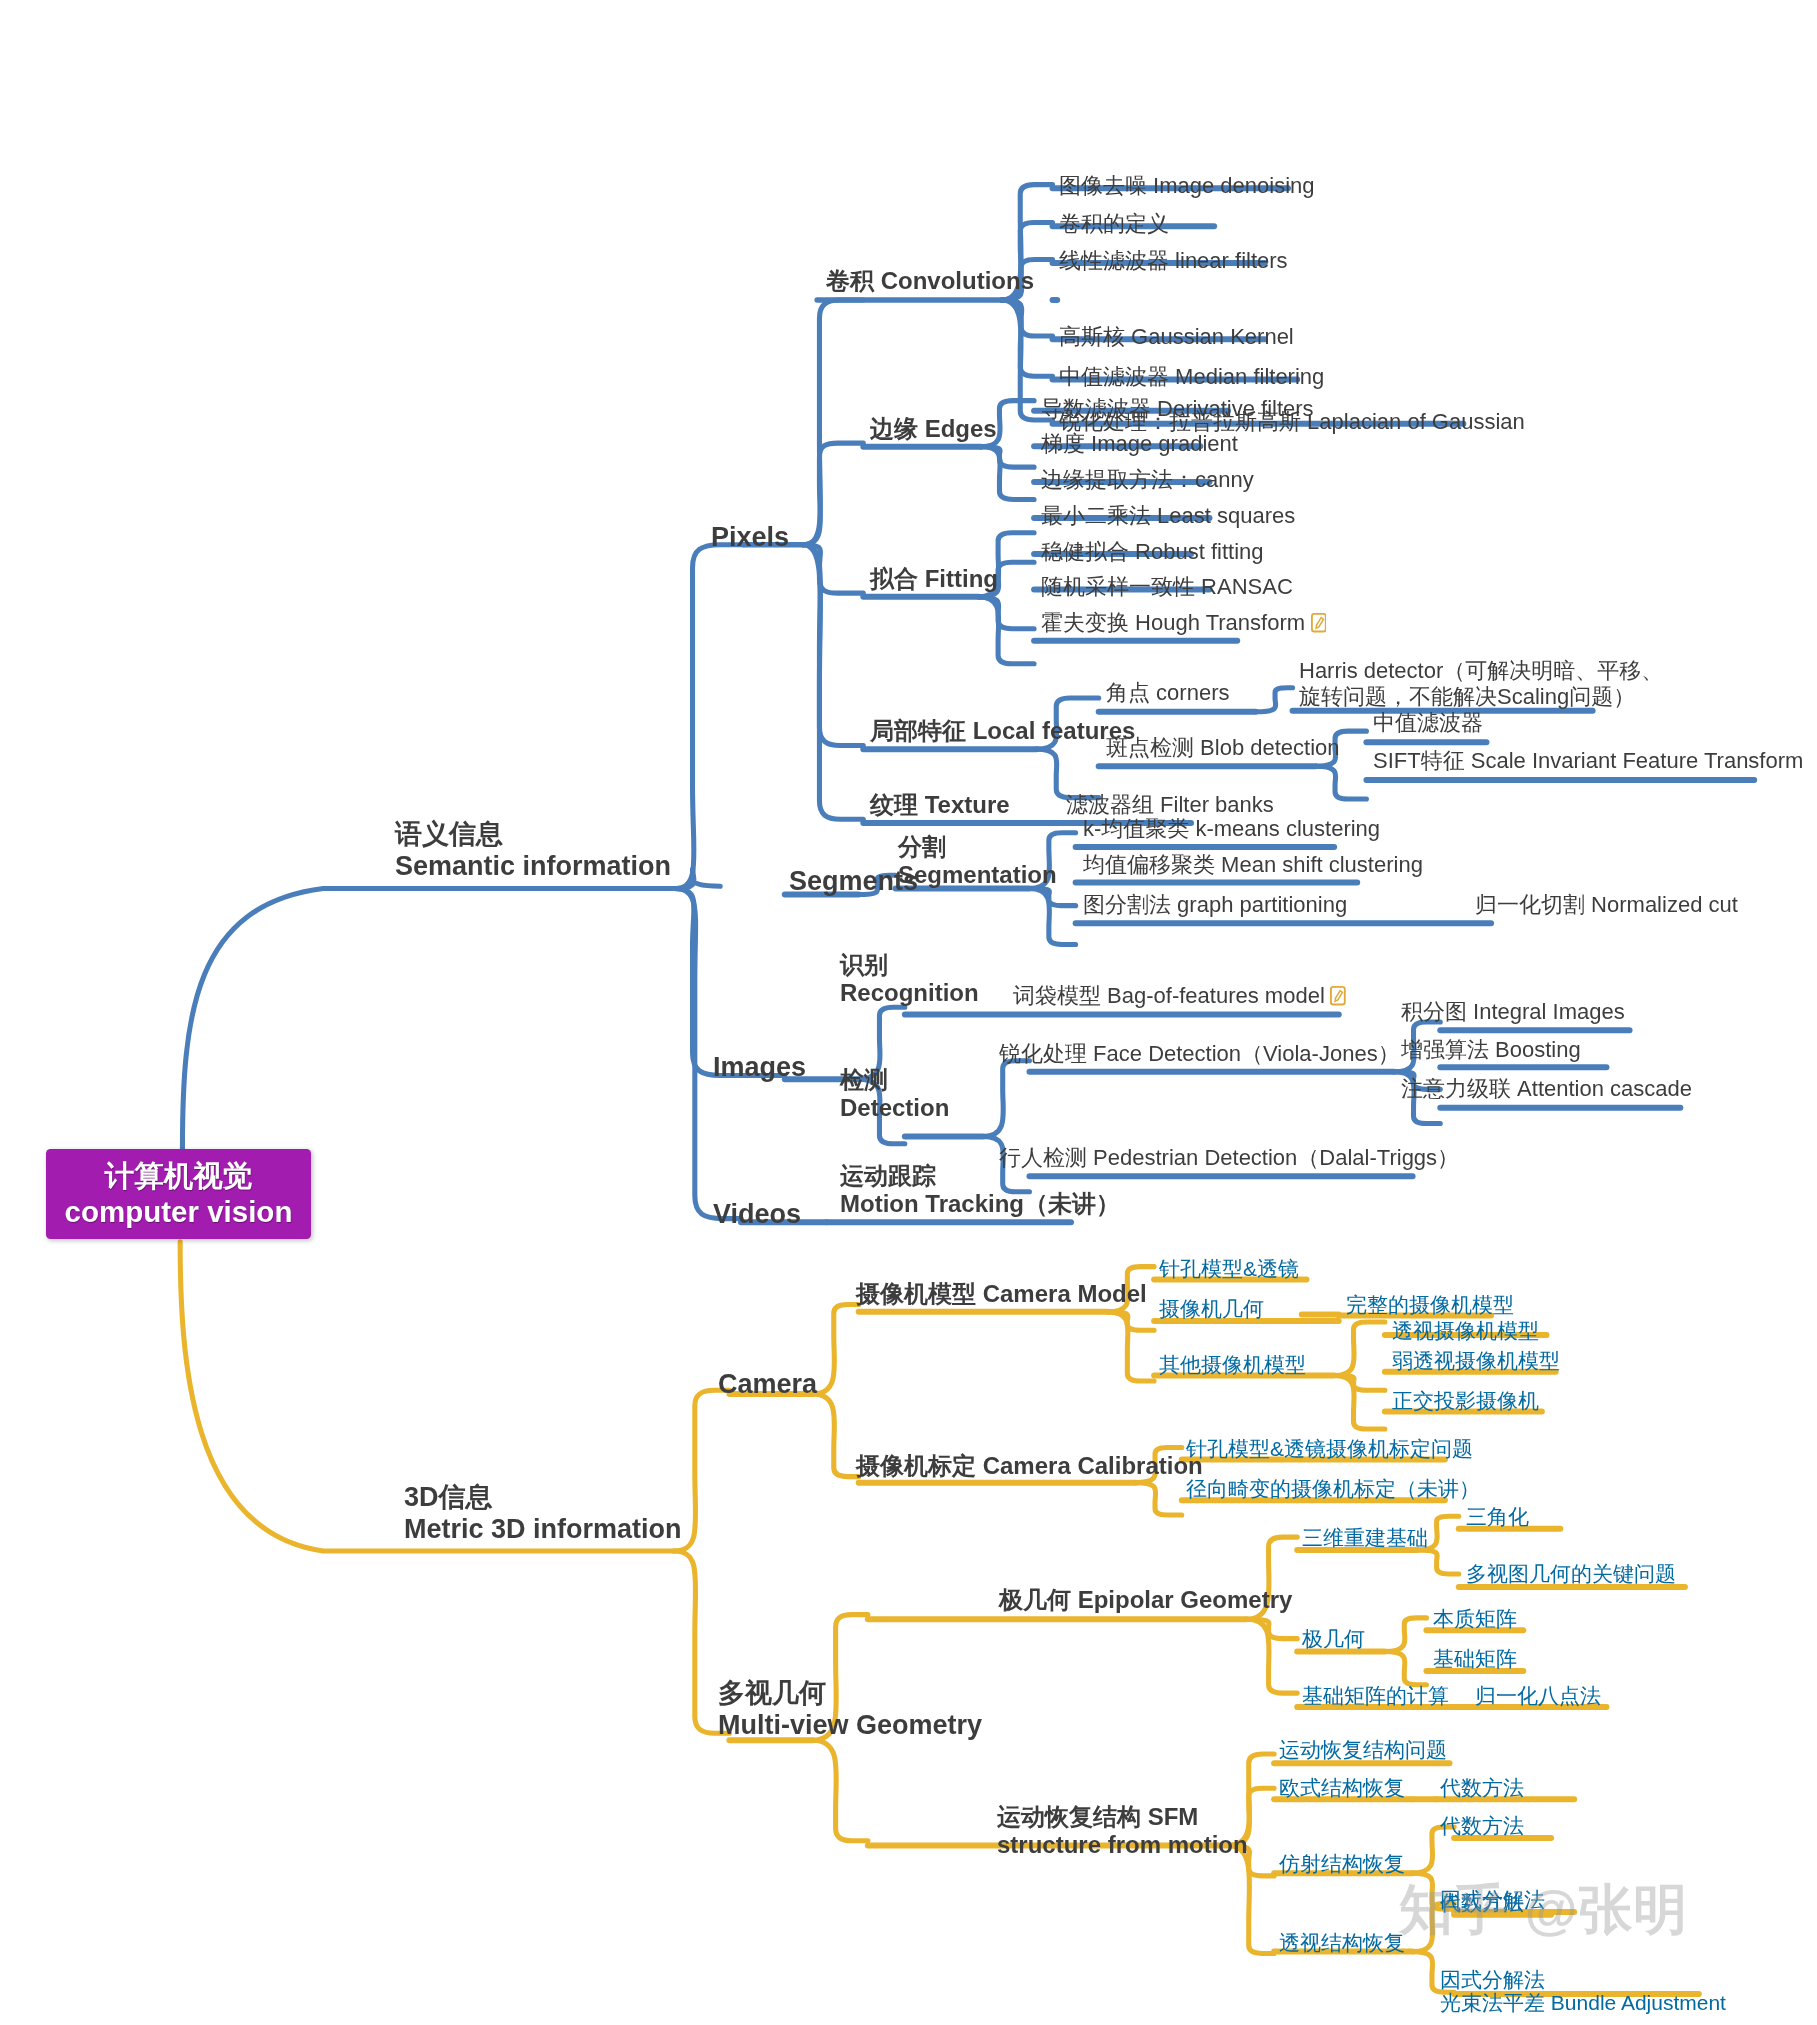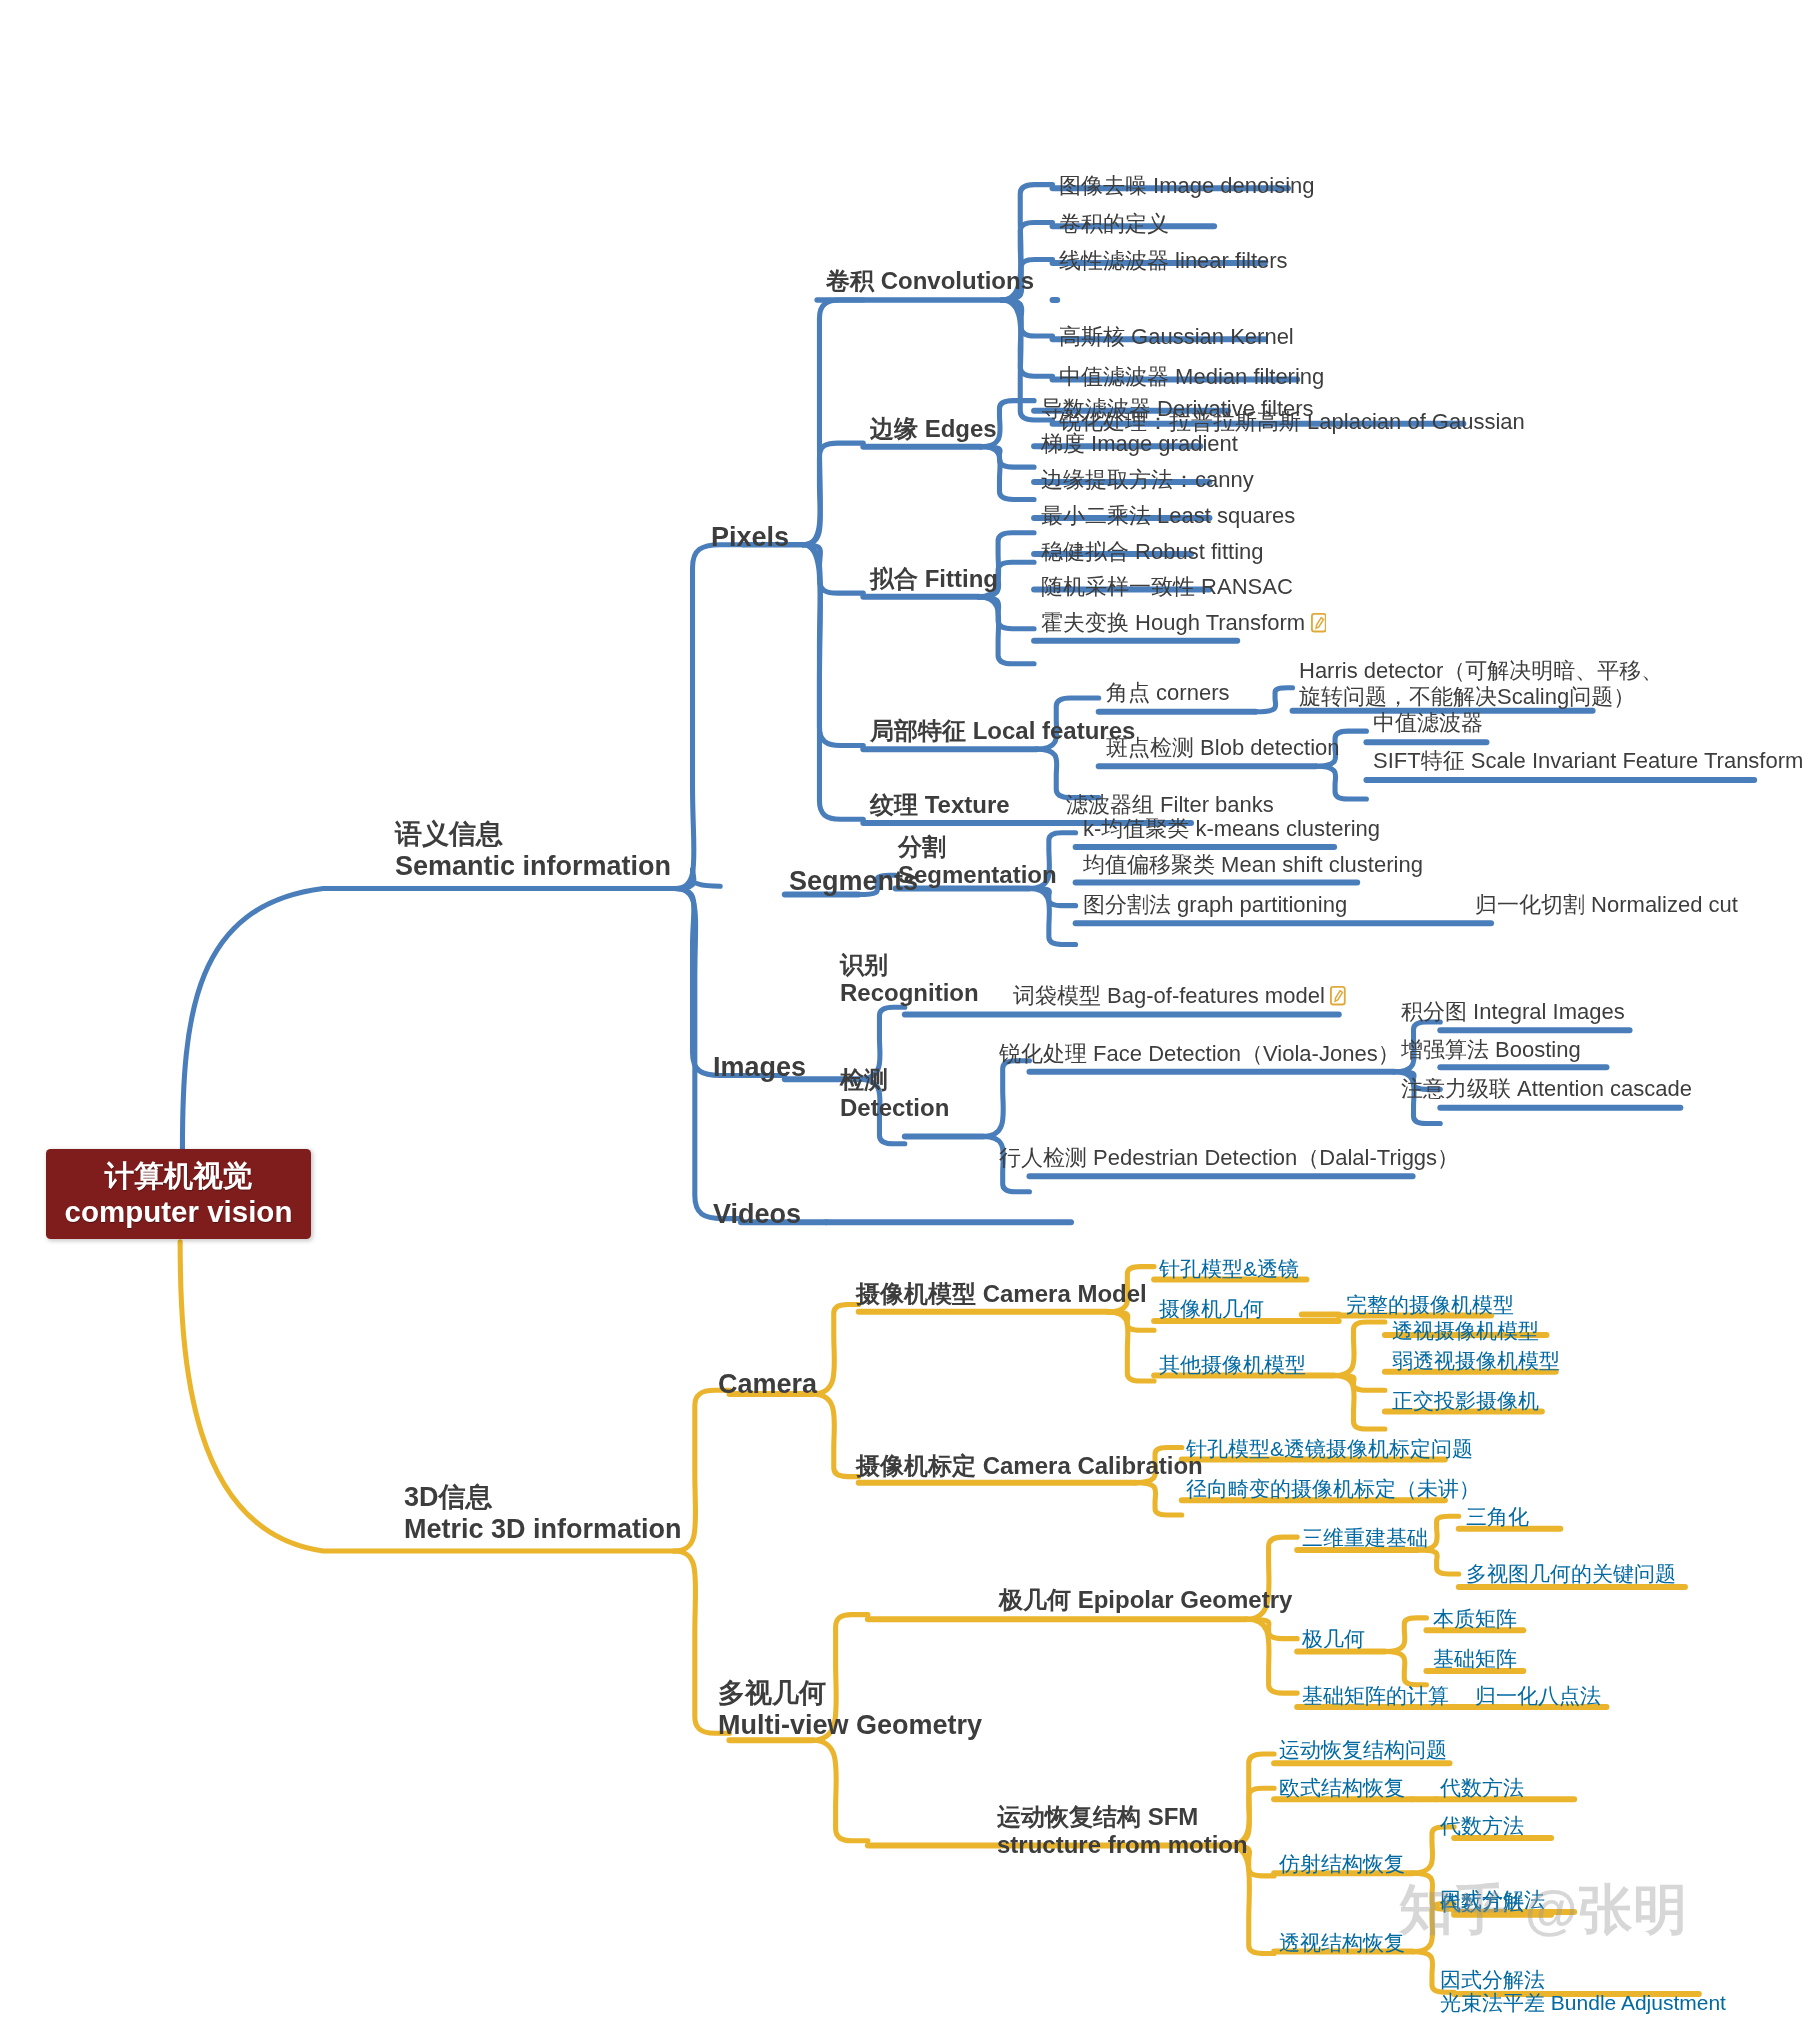--- a/index.html
+++ b/index.html
@@ -6,21 +6,21 @@
   #root{position:relative;width:1818px;height:2025px;background:#ffffff;
         font-family:"Liberation Sans","DejaVu Sans",sans-serif;overflow:hidden;}
   svg.links{position:absolute;left:0;top:0;width:1818px;height:2025px;pointer-events:none;}
 
   .node{position:absolute;white-space:nowrap;color:#3b3b3b;}
   .node .txt{display:block;}
 
   
   #centerbox{
     position:absolute;left:46px;top:1149px;width:265px;height:90px;
-    background:#7f1d1d;border-radius:4.6px;
+    background:#a21caf;border-radius:4.6px;
     box-shadow:1.4px 1.4px 4.2px rgba(0,0,0,.22);
     display:flex;flex-direction:column;align-items:center;justify-content:center;
     color:#ffffff;font-weight:bold;font-size:29.5px;line-height:1.22;
     text-shadow:0.5px 0.5px 0.9px rgba(0,0,0,.35);
   }
 
   .lvl1{font-size:27px;font-weight:bold;line-height:1.18;color:#3d3d3d;}
   .lvl2{font-size:24px;font-weight:bold;line-height:1.18;color:#3d3d3d;}
   .lvl3{font-size:22px;font-weight:normal;line-height:1.2;color:#3d3d3d;}
   .lvl4{font-size:21px;font-weight:normal;line-height:1.2;color:#0369a1;}
@@ -353,20 +353,24 @@
   <div class="node lvl3" style="left:1401px;top:1076px;">
     <span class="txt">注意力级联 Attention cascade</span>
   </div>
   <div class="node lvl3" style="left:999px;top:1145px;">
     <span class="txt">行人检测 Pedestrian Detection（Dalal-Triggs）</span>
   </div>
 
   <div class="node lvl1" style="left:713px;top:1199px;">
     <span class="txt">Videos</span>
   </div>
+  <div class="node lvl2" style="left:840px;top:1162px;">
+    <span class="txt">运动跟踪</span>
+    <span class="txt">Motion Tracking（未讲）</span>
+  </div>
 
   <div class="node lvl1" style="left:404px;top:1482px;">
     <span class="txt">3D信息</span>
     <span class="txt">Metric 3D information</span>
   </div>
 
   <div class="node lvl1" style="left:718px;top:1369px;">
     <span class="txt">Camera</span>
   </div>
 

